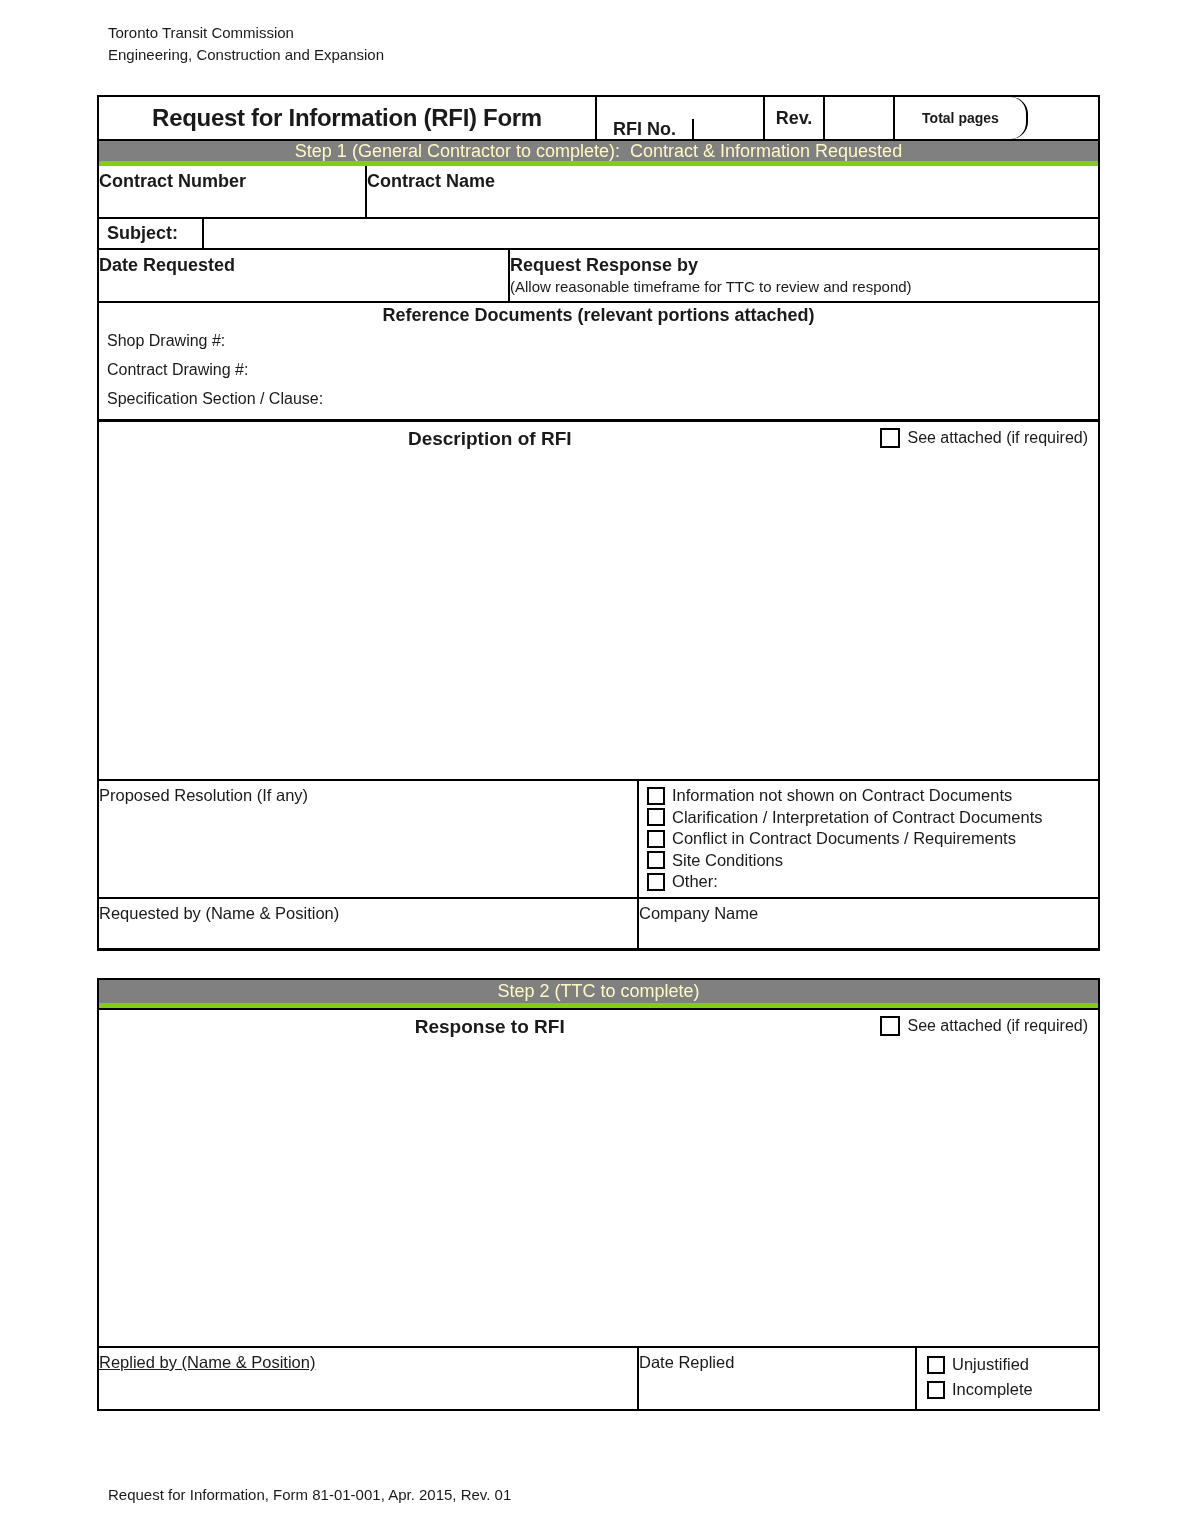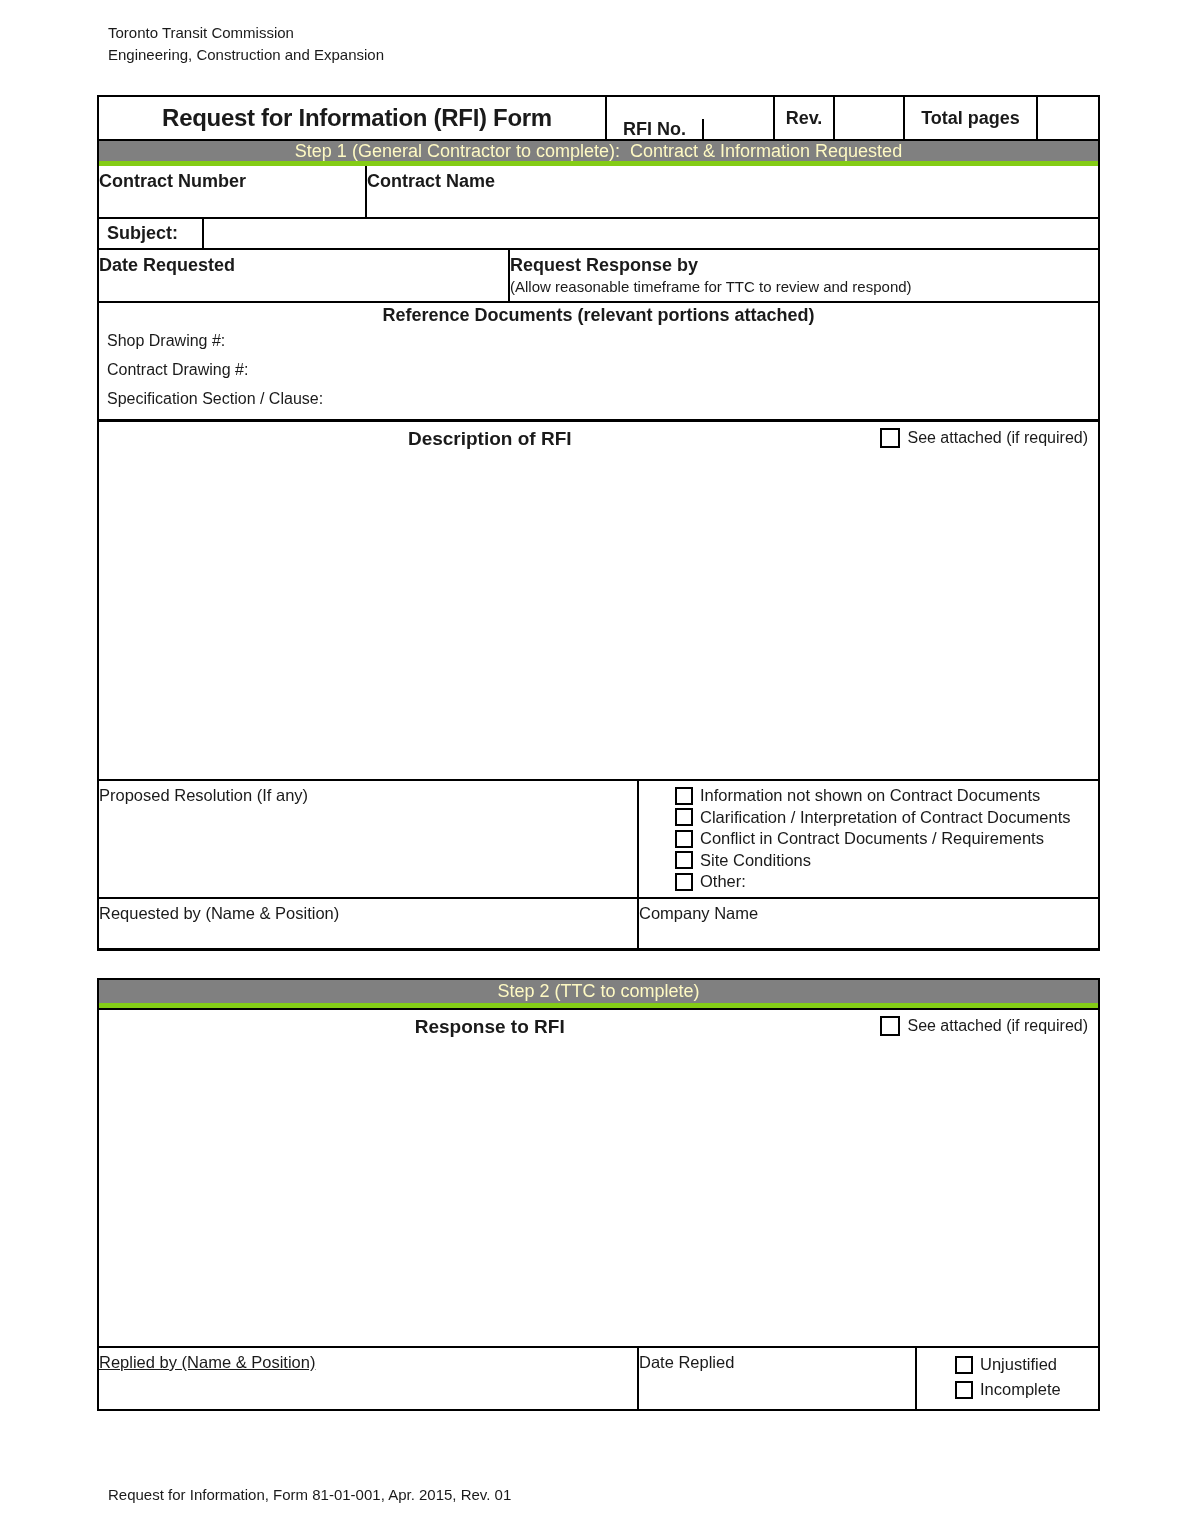--- a/index.html
+++ b/index.html
@@ -22,28 +22,28 @@
   }
   .form1 { top: 95px; border-bottom-width: 3px; }
   .form2 { top: 978px; }
 
   .row { display: flex; width: 100%; }
   .bt2 { border-top: 2px solid #000; }
   .bt3 { border-top: 3px solid #000; }
   .br2 { border-right: 2px solid #000; }
 
   
-  .row-title { height: 42px; align-items: stretch; padding-left: 10px; }
+  .row-title { height: 42px; align-items: stretch; }
   .cell { position: relative; }
   .cell-title { width: 498px; display:flex; align-items:center; justify-content:center; font-weight: bold; font-size: 24px; letter-spacing: -0.3px; }
   .cell-rfino { width: 97px; display:flex; align-items:center; justify-content:center; font-weight:bold; font-size:18px;margin-top:22px; }
   .cell-b1 { width: 71px; }
   .cell-rev { width: 60px; display:flex; align-items:center; justify-content:center; font-weight:bold; font-size:18px; }
   .cell-b2 { width: 70px; }
-  .cell-total { width: 133px; display:flex; align-items:center; justify-content:center; font-weight:bold; font-size:18px; }
+  .cell-total { width: 133px; display:flex; align-items:center; justify-content:center; font-weight:bold; font-size:14px;border-radius:17px; }
   .cell-b3 { flex: 1; }
 
   
   .bar {
     height: 27px; background: var(--bar-gray, #808080);
     color: #fef9c3; font-size: 18px;
     display: flex; align-items: center; justify-content: center;
     border-top: 2px solid #000; border-bottom: 5px solid #84cc16;
     white-space: pre-wrap;
   }
@@ -76,21 +76,21 @@
   .see-attached { display: flex; align-items: center; padding-right: 10px; font-size: 16px; white-space: nowrap; }
   .desc-block { height: 360px; }
   .resp-block { height: 338px; }
 
   .checkbox { display: inline-block; width: 20px; height: 20px; border: 2px solid #000; background: #fff; margin-right: 7px; flex: none; }
   .checkbox-sm { width: 18px; height: 18px; border-width: 2px; margin-right: 7px; }
 
   .row-resolution { height: 118px; }
   .res-left { width: 540px; }
   .res-right { flex: 1; padding: 5px 4px 0 8px; display: flex; flex-direction: column; justify-content: space-between; padding-bottom: 6px; }
-  .chk-item { display: flex; align-items: center; font-size: 16.5px; margin-left: 28px; }
+  .chk-item { display: flex; align-items: center; font-size: 16.5px; }
 
   .row-requested { height: 51px; }
   .rq-left { width: 540px; }
   .rq-right { flex: 1; }
 
   .row-replied { height: 63px; }
   .rp-left { width: 540px; text-decoration: underline; }
   .rp-date { width: 278px; }
   .rp-flags { flex: 1; padding: 7px 4px 0 10px; display: flex; flex-direction: column; gap: 6px; }
 

